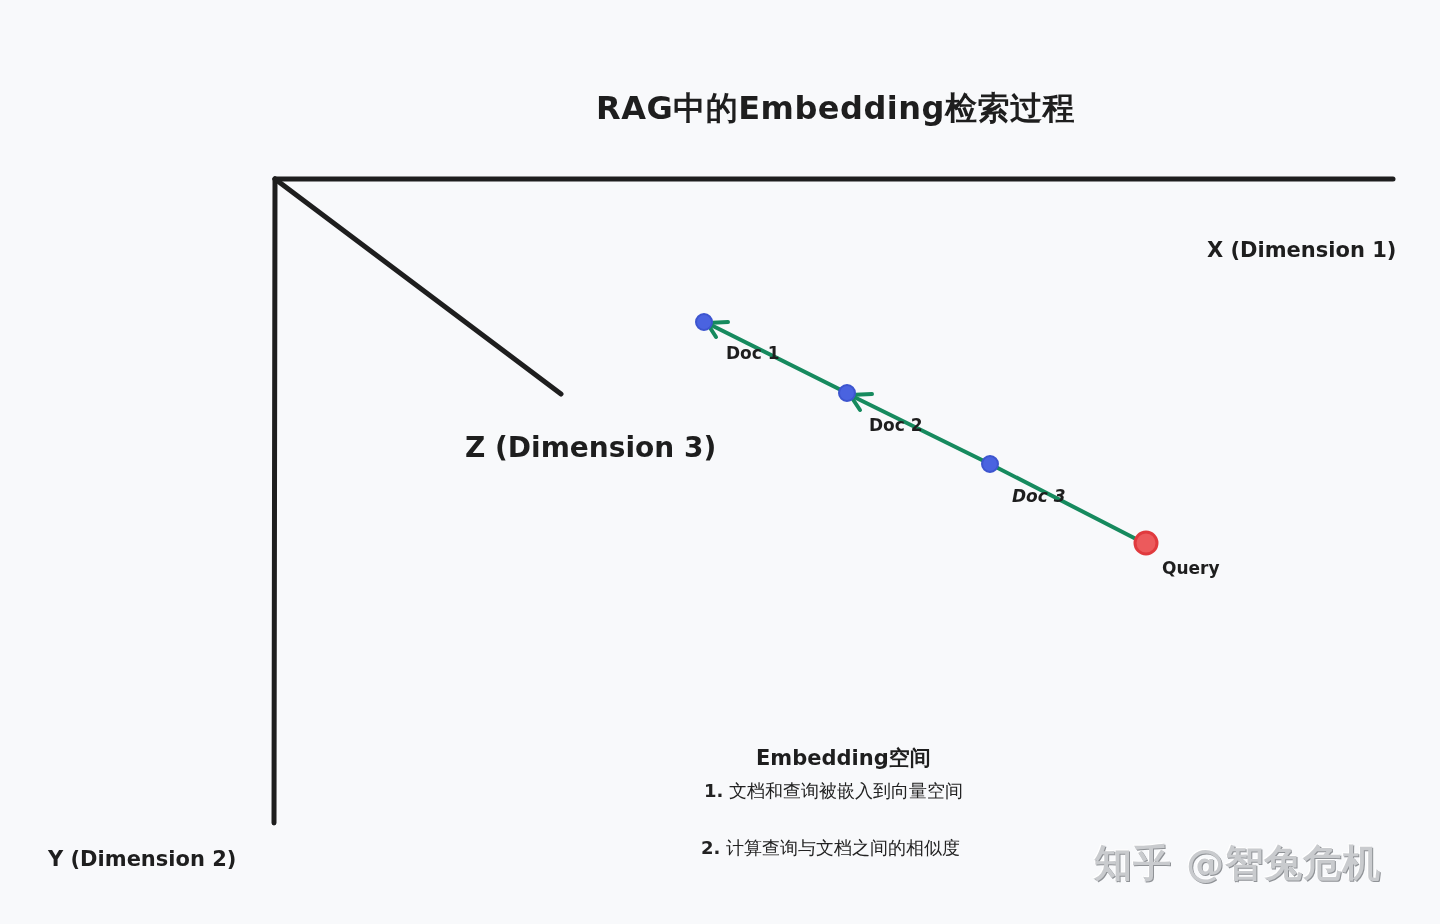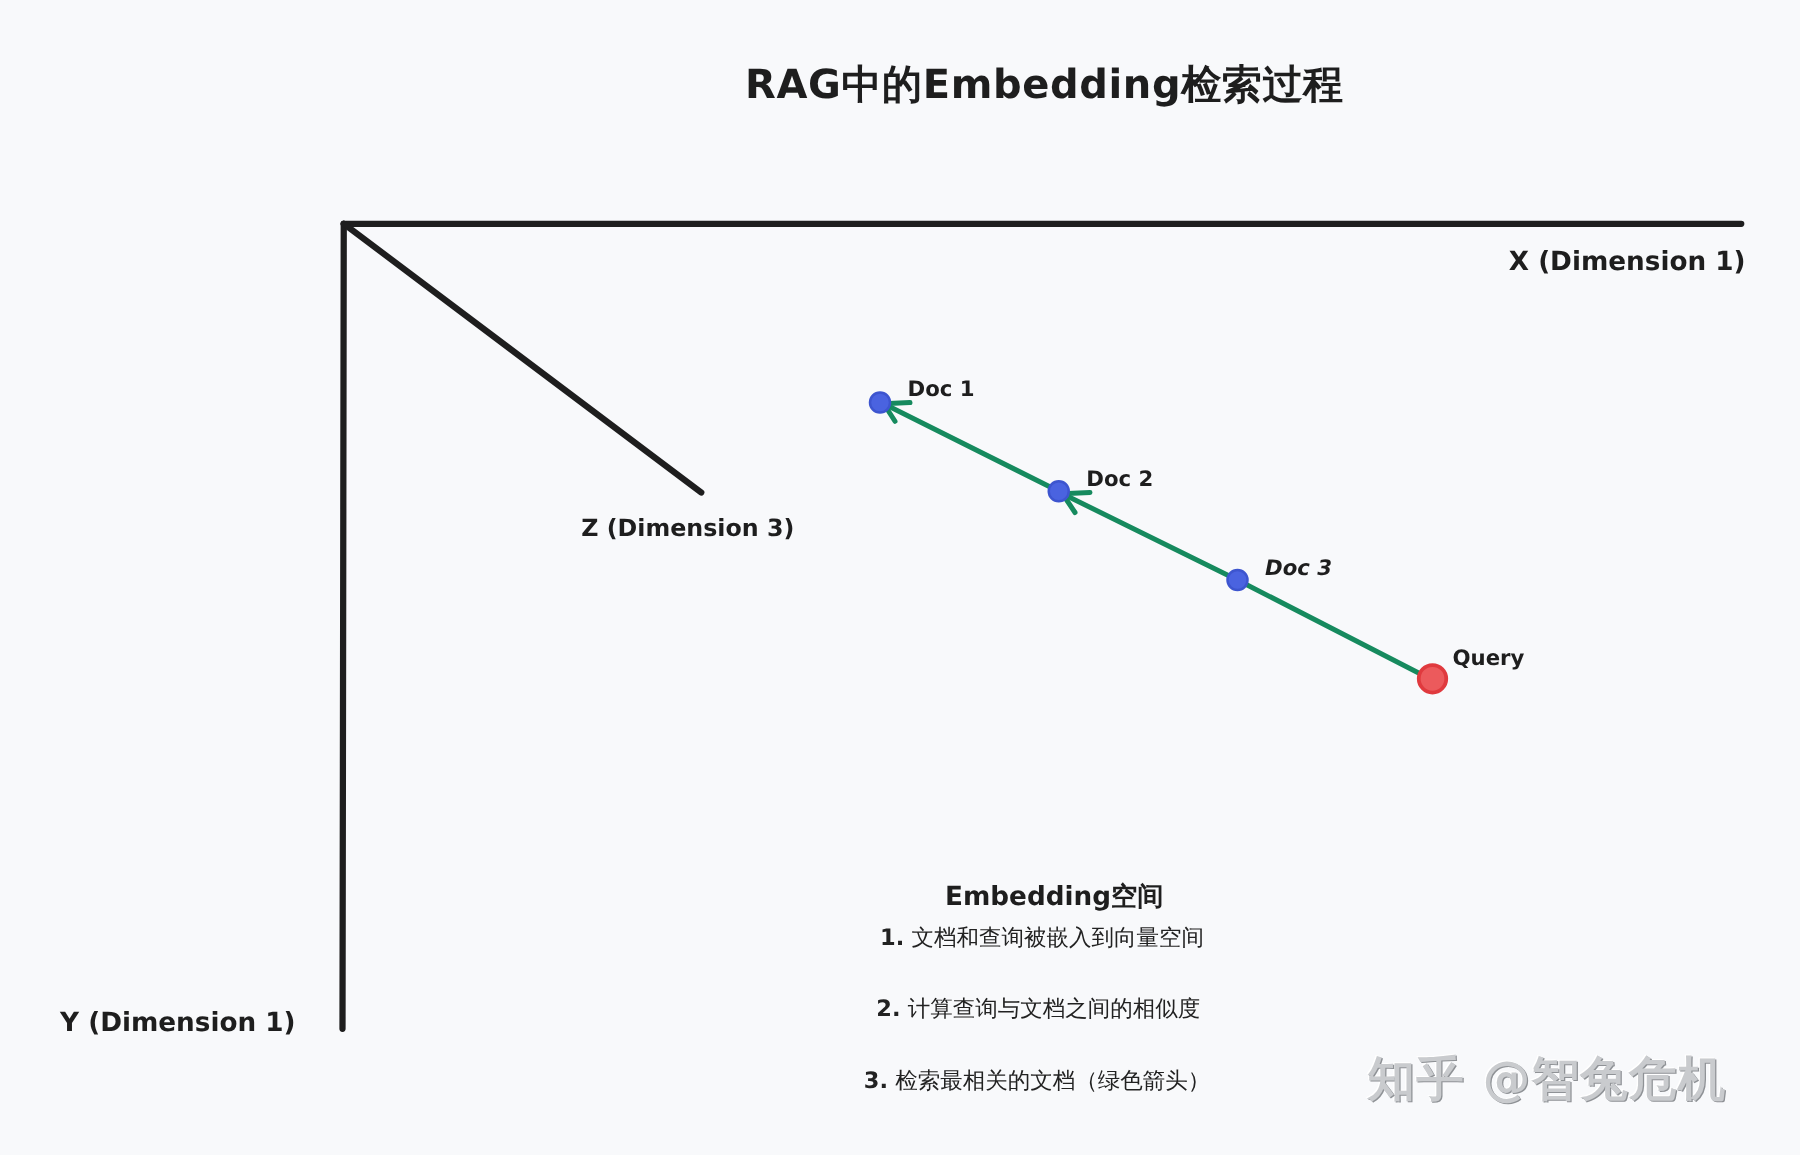--- a/index.html
+++ b/index.html
@@ -9,25 +9,26 @@
     font-family: "DejaVu Sans", sans-serif;
     color: #1e1e1e;
     position: relative;
   }
   .stage { position: absolute; left: 0; top: 0; width: 1440px; height: 924px; }
   svg.canvas { position: absolute; left: 0; top: 0; }
   .lbl {
     position: absolute; white-space: nowrap;
     font-family: "DejaVu Sans", sans-serif; font-weight: bold;
     color: #1e1e1e;
+    margin-top: 41px;
   }
   .title { left: 596px; top: 46px; font-size: 32px; letter-spacing: 0.5px; }
   .axis-x { left: 1207px; top: 197px; font-size: 21px; }
   .axis-y { left: 48px; top: 806px; font-size: 21px; }
-  .axis-z { left: 465px; top: 412px; font-size: 19px; }
+  .axis-z { left: 465px; top: 390px; font-size: 28px; }
   .pt { font-size: 17px; }
   .doc1 { left: 726px; top: 302px; }
   .doc2 { left: 869px; top: 374px; }
   .doc3 { left: 1012px; top: 445px; font-style: italic; }
   .query { left: 1162px; top: 517px; }
   .space-title { left: 756px; top: 703px; font-size: 21px; }
   .step { font-size: 18px; font-weight: normal; color: #222; }
   .step .num { font-weight: bold; }
   .step1 { left: 704px; top: 738px; }
   .step2 { left: 701px; top: 795px; }
@@ -62,37 +63,33 @@
 
     <circle cx="704" cy="322" r="8" fill="#4a63e0" stroke="#3d55cf" stroke-width="2"></circle>
     <circle cx="847" cy="393" r="8" fill="#4a63e0" stroke="#3d55cf" stroke-width="2"></circle>
     <circle cx="990" cy="464" r="8" fill="#4a63e0" stroke="#3d55cf" stroke-width="2"></circle>
     <circle cx="1146" cy="543" r="11" fill="#ec5a5c" stroke="#e03a3e" stroke-width="3"></circle>
   </svg>
 
   <div class="lbl title">RAG中的Embedding检索过程</div>
 
   <div class="lbl axis-x">X (Dimension 1)</div>
-  <div class="lbl axis-y">Y (Dimension 1)</div>
+  <div class="lbl axis-y">Y (Dimension 2)</div>
   <div class="lbl axis-z">Z (Dimension 3)</div>
 
   <div class="lbl pt doc1">Doc 1</div>
   <div class="lbl pt doc2">Doc 2</div>
   <div class="lbl pt doc3">Doc 3</div>
   <div class="lbl pt query">Query</div>
 
   <div class="lbl space-title">Embedding空间</div>
 
   <div class="lbl step step1">
     <span class="num">1.</span>
     <span>文档和查询被嵌入到向量空间</span>
   </div>
   <div class="lbl step step2">
     <span class="num">2.</span>
     <span>计算查询与文档之间的相似度</span>
   </div>
-  <div class="lbl step step3">
-    <span class="num">3.</span>
-    <span>检索最相关的文档（绿色箭头）</span>
-  </div>
 
   <div class="watermark">知乎 @智兔危机</div>
 </div>
 
 </body></html>

